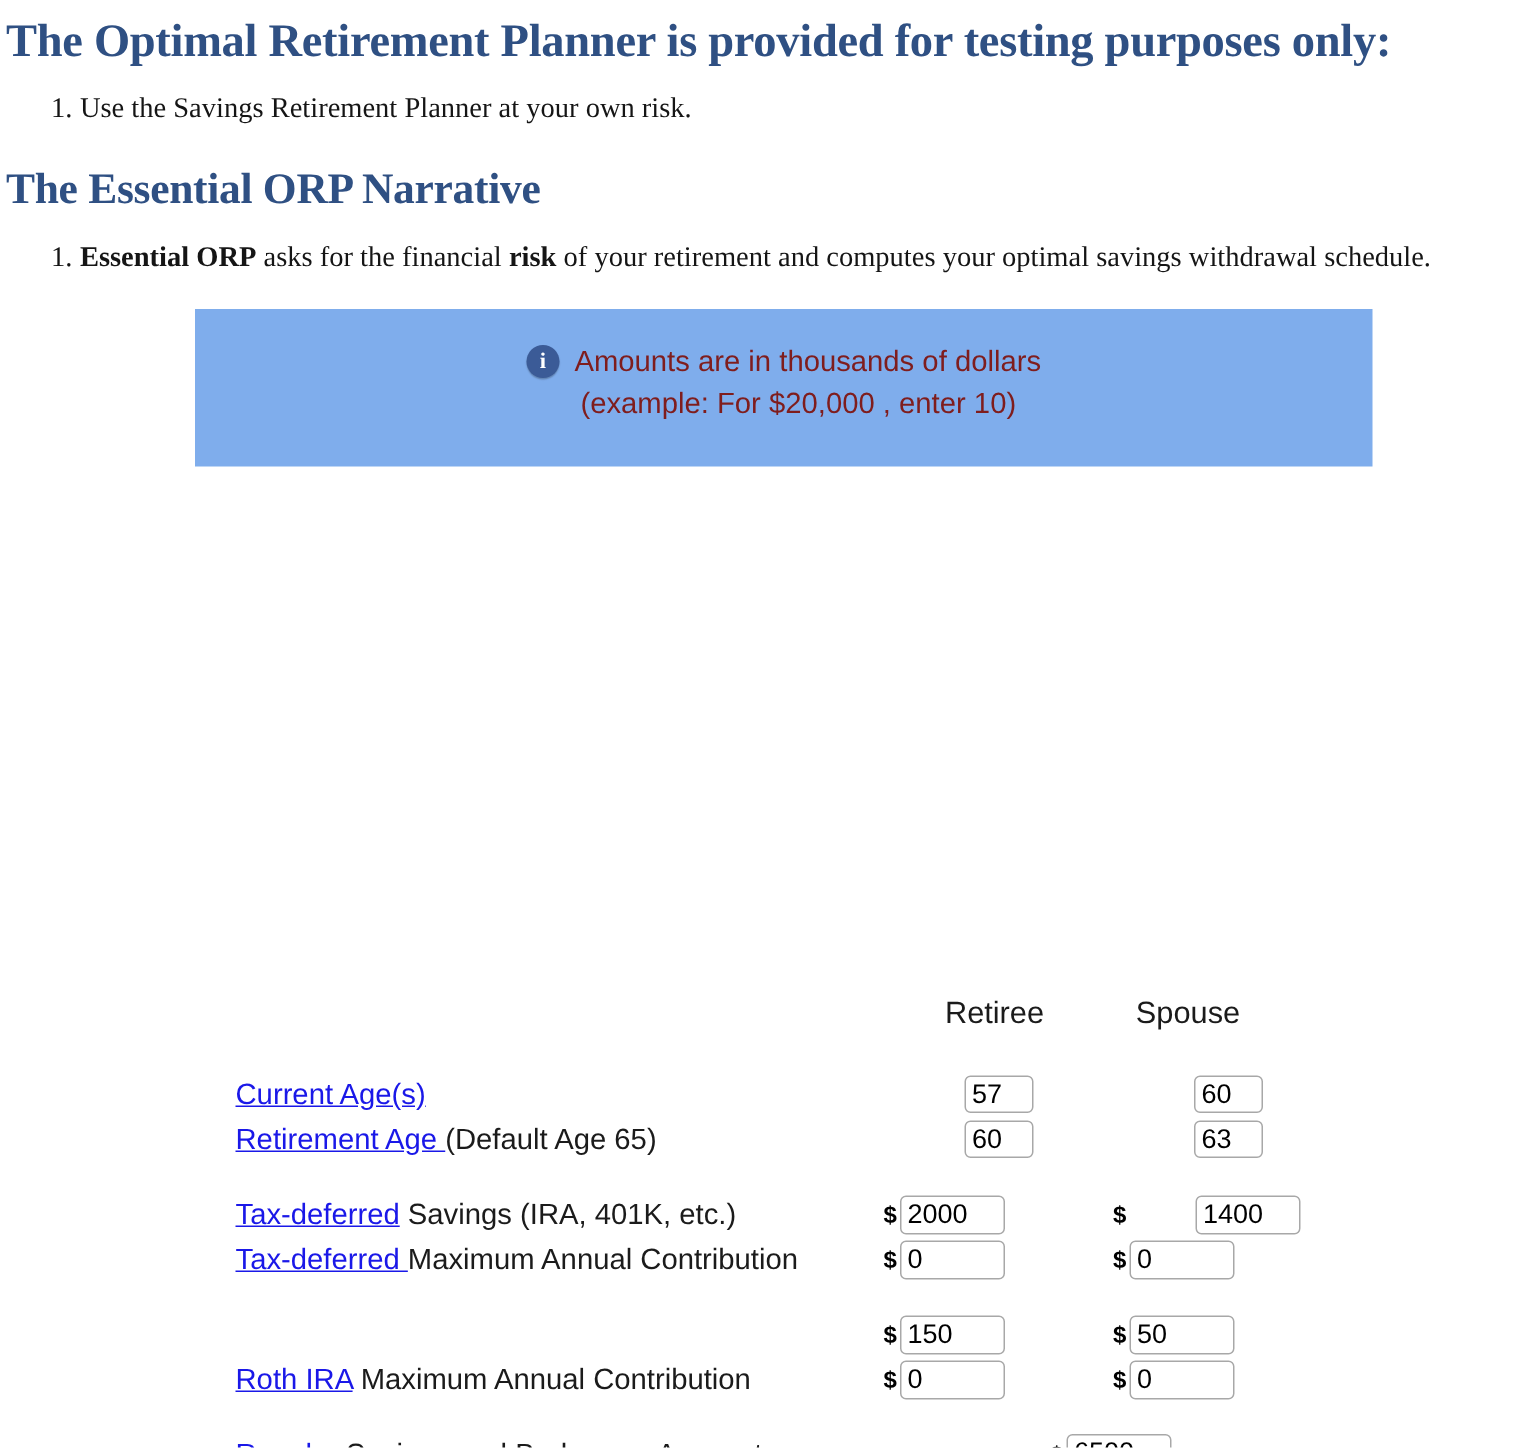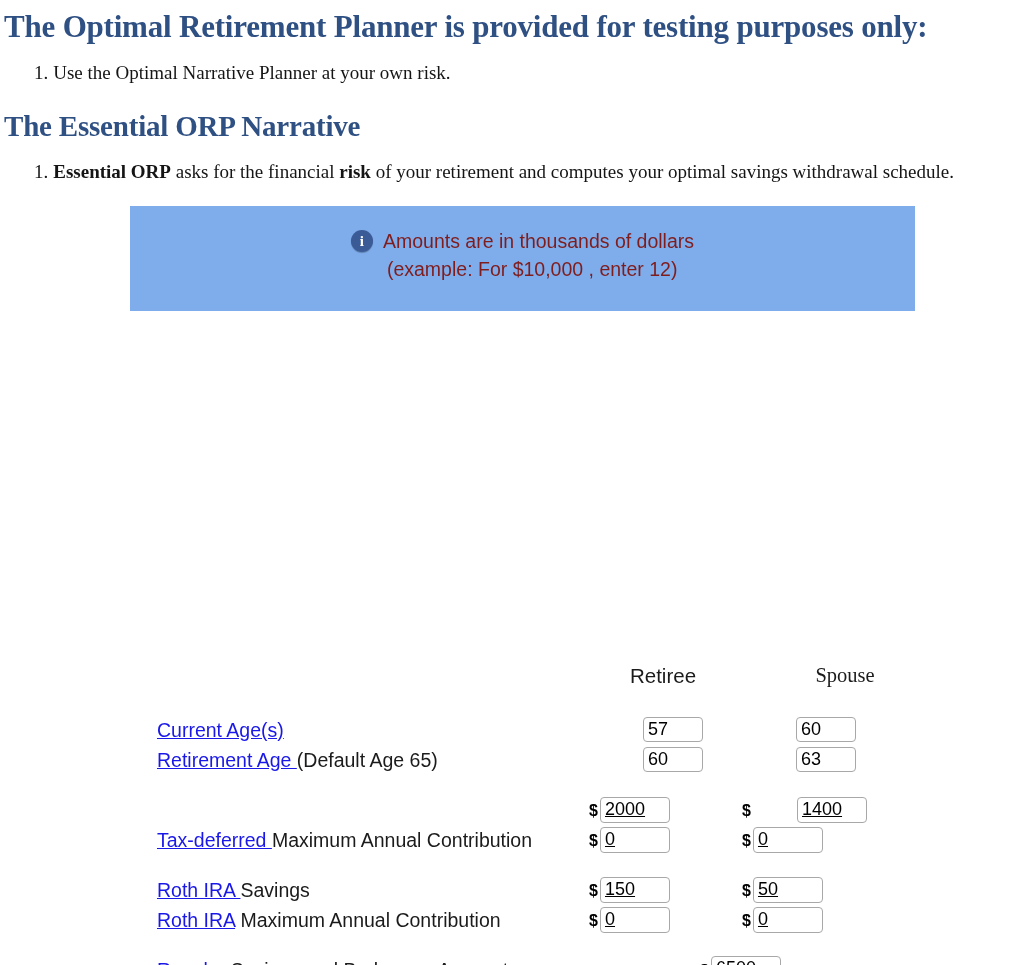--- a/index.html
+++ b/index.html
@@ -100,21 +100,21 @@
   }
   .col-head {
     position: absolute;
     font-family: "Liberation Sans", sans-serif;
     font-size: 20.5px;
     color: #1b1b1b;
     text-align: center;
     width: 120px;
   }
   #head-retiree { left: 603px; top: 341px; }
-  #head-spouse  { left: 785px; top: 341px; font-family: Liberation Serif, serif; }
+  #head-spouse  { left: 732px; top: 341px; }
 
   .row {
     position: absolute;
     left: 157px;
     width: 470px;
     font-family: "Liberation Sans", sans-serif;
     font-size: 19.5px;
     color: #1b1b1b;
     line-height: 1.36;
   }
@@ -129,53 +129,53 @@
     box-sizing: border-box;
     border: 1px solid #a8a8a8;
     border-radius: 4px;
     background: #ffffff;
     font-family: "Liberation Sans", sans-serif;
     font-size: 18px;
     color: #000000;
     padding: 0 4px;
     outline: none;
   }
-  .fld.money { width: 70px; height: 26px; text-decoration: underline; }
+  .fld.money { width: 70px; height: 26px; }
   .fld.money-wide { width: 70px; height: 26px; }
-  .fld.age { width: 60px; height: 25px; }
+  .fld.age { width: 46px; height: 25px; }
   .dollar {
     position: absolute;
     font-family: "Liberation Sans", sans-serif;
     font-size: 16px;
     color: #000;
     font-weight: 600;
   }
 </style>
 </head>
 <body>
 
 <h1 class="h-main">The Optimal Retirement Planner is provided for testing purposes only:</h1>
 
 <div class="olist">
-  <span class="num">1.</span><span>Use the Optimal Narrative Planner at your own risk.</span>
+  <span class="num">1.</span><span>Use the Savings Retirement Planner at your own risk.</span>
 </div>
 
 <h2 class="h-sub">The Essential ORP Narrative</h2>
 
 <div class="olist">
   <span class="num">1.</span><b>Essential ORP</b><span> asks for the financial </span><b>risk</b><span> of your retirement and computes your optimal savings withdrawal schedule.</span>
 </div>
 
 <div class="banner-wrap">
   <div class="banner">
     <div class="banner-inner">
       <div class="info-icon">i</div>
       <div class="banner-text">
         <span>Amounts are in thousands of dollars</span>
-        <span class="line2">(example: For $10,000 , enter 12)</span>
+        <span class="line2">(example: For $20,000 , enter 10)</span>
       </div>
     </div>
   </div>
 </div>
 
 <div class="form-area">
 
   <div class="col-head" id="head-retiree">Retiree</div>
   <div class="col-head" id="head-spouse">Spouse</div>
 
@@ -184,36 +184,36 @@
   </div>
   <input class="fld age" style="left: 643px; top: 394px;" value="57">
   <input class="fld age" style="left: 796px; top: 394px;" value="60">
 
   <div class="row" style="top:424px">
     <span class="lnk">Retirement Age </span><span>(Default Age 65)</span>
   </div>
   <input class="fld age" style="left: 643px; top: 424px;" value="60">
   <input class="fld age" style="left: 796px; top: 424px;" value="63">
 
+  <div class="row" style="top:474px">
+    <span class="lnk">Tax-deferred</span><span> Savings (IRA, 401K, etc.)</span>
+  </div>
   <span class="dollar" style="left:589px; top:479px">$</span>
   <input class="fld money" style="left: 600px; top: 474px;" value="2000">
   <span class="dollar" style="left:742px; top:479px">$</span>
   <input class="fld money" style="left: 753px; top: 474px; margin-left: 44px;" value="1400">
 
   <div class="row" style="top:504px">
     <span class="lnk">Tax-deferred </span><span>Maximum Annual Contribution</span>
   </div>
   <span class="dollar" style="left:589px; top:509px">$</span>
   <input class="fld money" style="left: 600px; top: 504px;" value="0">
   <span class="dollar" style="left:742px; top:509px">$</span>
   <input class="fld money" style="left: 753px; top: 504px;" value="0">
 
-  <div class="row" style="top:554px">
-    <span class="lnk">Roth IRA </span><span>Savings</span>
-  </div>
   <span class="dollar" style="left:589px; top:559px">$</span>
   <input class="fld money" style="left: 600px; top: 554px;" value="150">
   <span class="dollar" style="left:742px; top:559px">$</span>
   <input class="fld money" style="left: 753px; top: 554px;" value="50">
 
   <div class="row" style="top:584px">
     <span class="lnk">Roth IRA</span><span> Maximum Annual Contribution</span>
   </div>
   <span class="dollar" style="left:589px; top:589px">$</span>
   <input class="fld money" style="left: 600px; top: 584px;" value="0">

